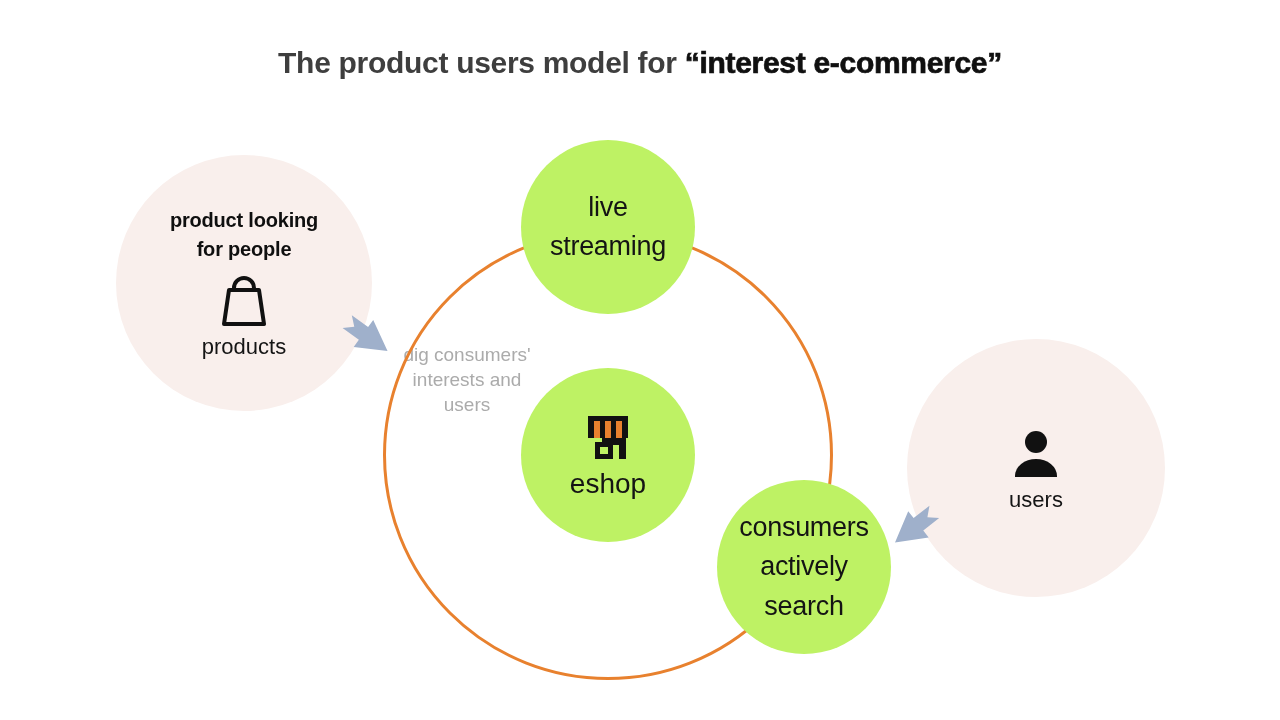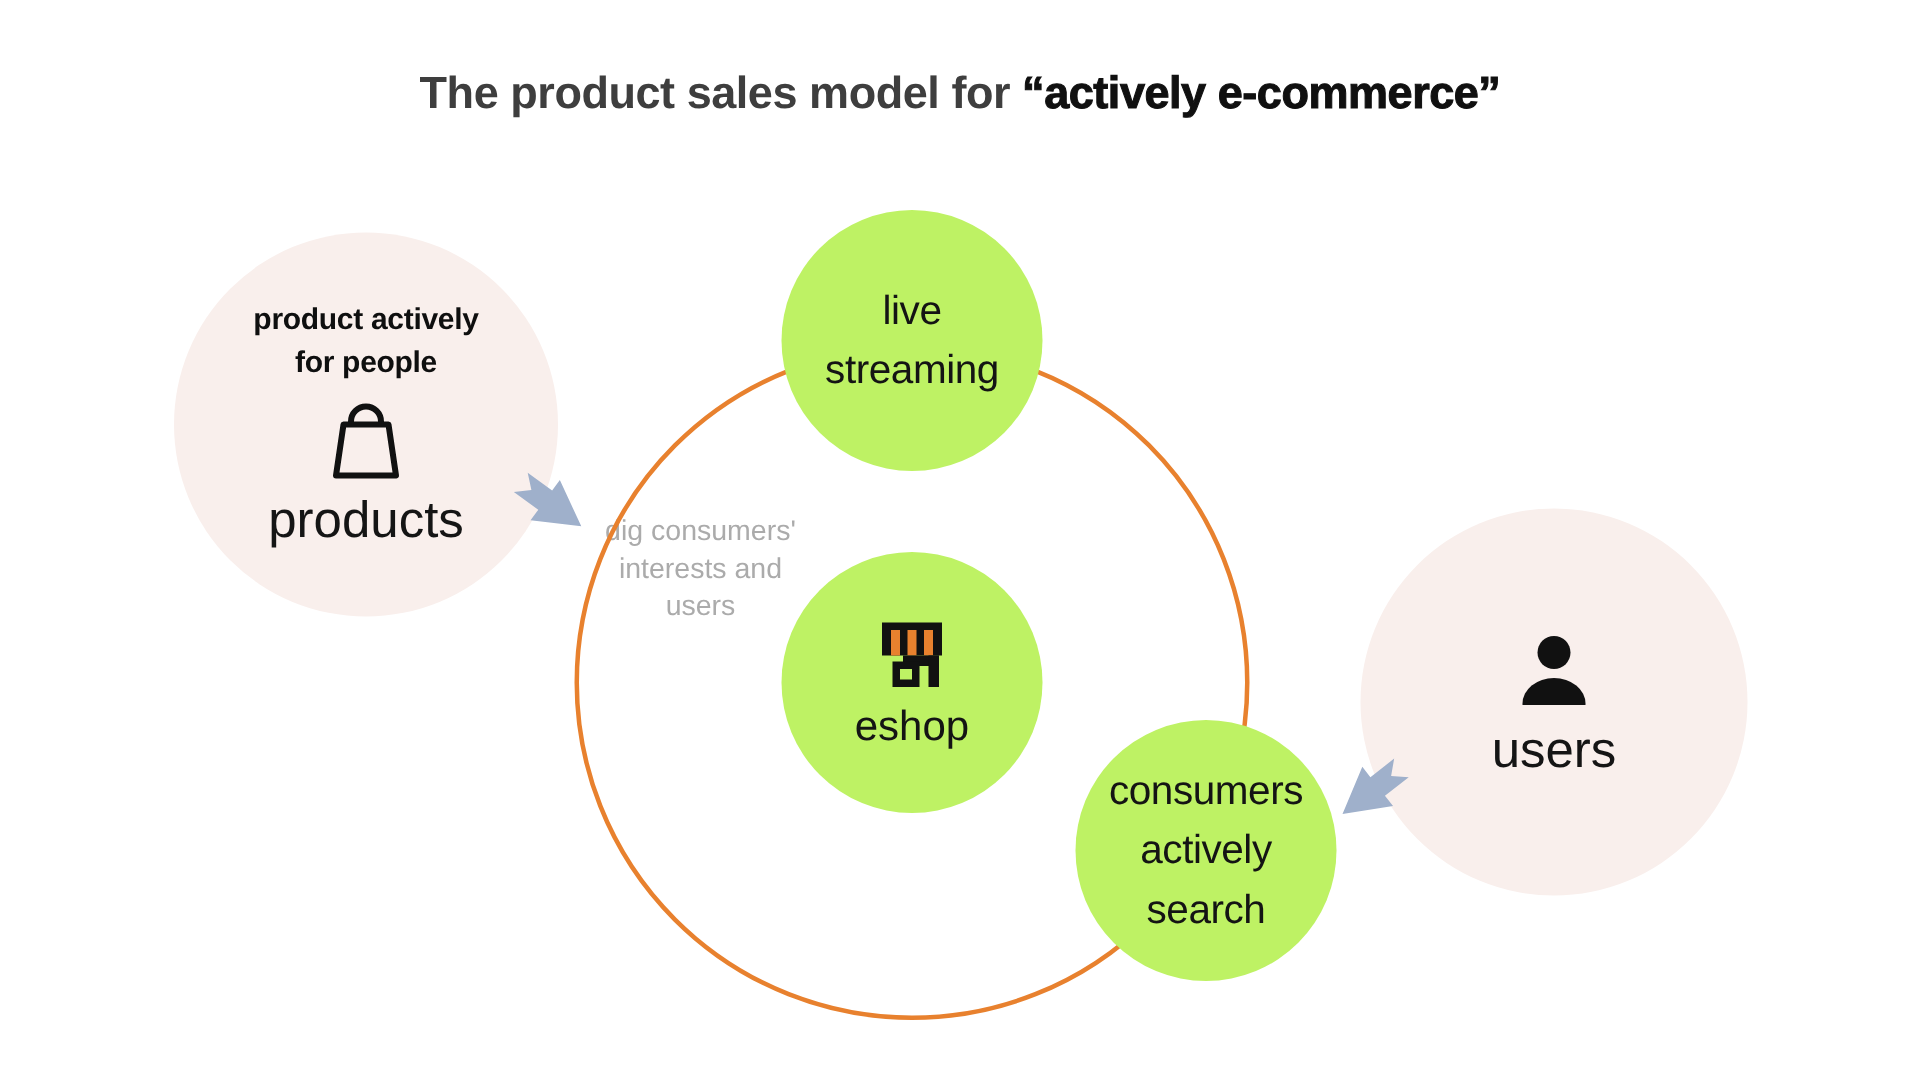--- a/index.html
+++ b/index.html
@@ -66,21 +66,21 @@
   
   .group-heading {
     font-weight: 700;
     font-size: 20px;
     line-height: 1.45;
     color: #0f0f0f;
     white-space: pre-line;
     letter-spacing: -0.2px;
   }
   .group-label {
-    font-size: 34px;
+    font-size: 22px;
     color: #151515;
     margin-top: 2px;
   }
   .group-icon { margin-top: 6px; }
 
   
   .node-label {
     font-size: 27px;
     line-height: 1.45;
     color: #141414;
@@ -122,24 +122,24 @@
     z-index: 5;
   }
   #arrow-left  { left: 339px; top: 316px; transform: rotate(36deg); }
   #arrow-right { left: 887px; top: 507px; transform: rotate(142deg); }
 </style>
 </head>
 <body>
 
 <div class="canvas">
 
-  <h1 class="title"><span class="t1">The product sales model for </span><span class="t2">“actively e-commerce”</span></h1>
+  <h1 class="title"><span class="t1">The product users model for </span><span class="t2">“interest e-commerce”</span></h1>
 
   <div class="circle pink" id="group-products">
-    <div class="group-heading">product actively
+    <div class="group-heading">product looking
 for people</div>
     <div class="group-icon">
       <svg width="52" height="58" viewBox="0 0 52 58">
         <path d="M16 28 V18 a10 10 0 0 1 20 0 V28" fill="none" stroke="#111" stroke-width="4"></path>
         <path d="M11 20 H41 L46 54 H6 Z" fill="#f9efec" stroke="#111" stroke-width="4" stroke-linejoin="round"></path>
       </svg>
     </div>
     <div class="group-label">products</div>
   </div>
 

